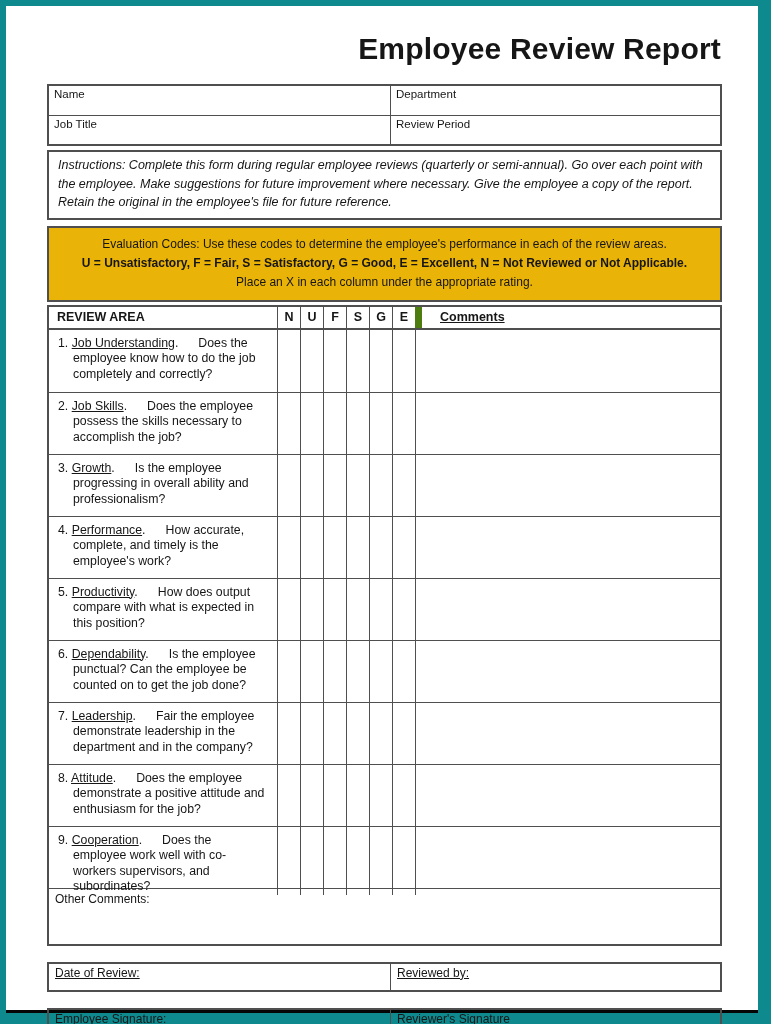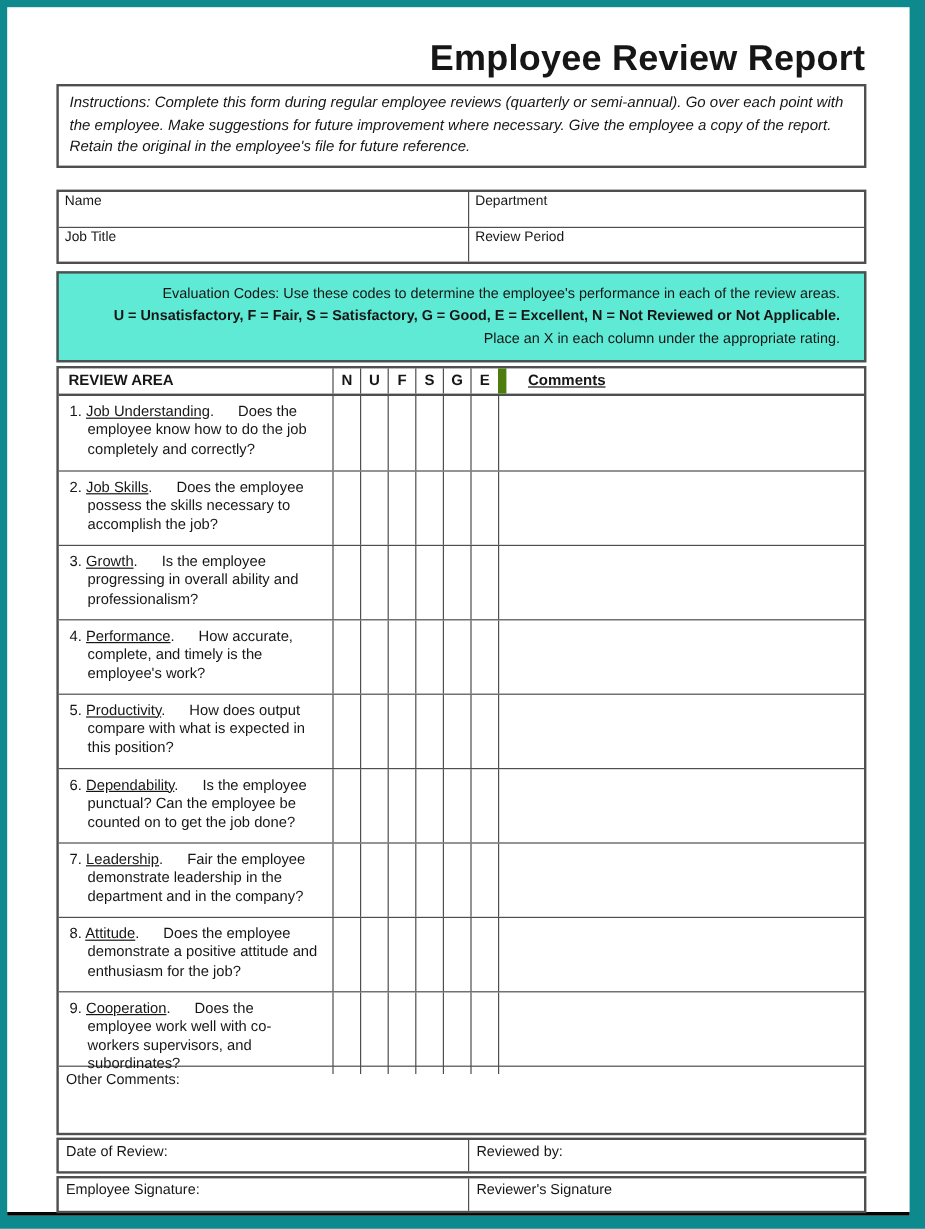--- a/index.html
+++ b/index.html
@@ -41,23 +41,23 @@
     margin-top: 4px;
     padding: 4px 9px 6px 9px;
     font-style: italic;
     font-size: 12.5px;
     line-height: 18.5px;
   }
 
   
   .evalcodes {
     margin-top: 6px;
-    background: #5eead4;
-    text-align: right;
-    padding: 7px 20px 8px 4px;
+    background: #eab308;
+    text-align: center;
+    padding: 7px 4px 8px 4px;
     font-size: 12px;
     line-height: 19px;
   }
   .evalcodes .bold-line { font-weight: bold; }
 
   
   .main-table { margin-top: 3px; }
   .grid-row { display: grid; grid-template-columns: 228px 23px 23px 23px 23px 23px 23px 1fr; }
   .hdr { height: 23px; border-bottom: 2px solid #4f4f4f; font-weight: bold; font-size: 12.5px; }
   .hdr .hdr-area { padding: 3px 0 0 8px; }
@@ -68,52 +68,52 @@
   .trow + .trow { border-top: 1px solid #4f4f4f; }
   .area-cell { padding: 6px 10px 0 9px; font-size: 12.3px; line-height: 15.5px; }
   .q { padding-left: 15px; text-indent: -15px; }
   .q .term { text-decoration: underline; }
   .q .qt { margin-left: 20px; }
   .rate-cell, .comments-cell { border-left: 1px solid #4f4f4f; }
 
   .other-comments { border-top: 1px solid #4f4f4f; height: 56px; padding: 3px 6px; font-size: 12px; }
 
   
-  .sig-box { margin-top: 2px; display: grid; grid-template-columns: 341px 1fr; font-size: 12px; }
+  .sig-box { margin-top: 16px; display: grid; grid-template-columns: 341px 1fr; font-size: 12px; text-decoration: underline; }
   .sig-box.date-row { height: 30px; }
   .sig-box.sign-row { height: 31px; }
   .sig-cell { padding: 2px 6px; }
   .sig-cell.col2 { border-left: 1px solid #4f4f4f; }
 
   .footer { margin-top: 15px; font-size: 9.5px; color: #222; font-weight: bold; }
 </style>
 </head>
 <body>
 
 <div class="page">
 
   <div class="title">Employee Review Report</div>
 
-  <div class="box instructions">
-    <span>Instructions:  Complete this form during regular employee reviews (quarterly or semi-annual).  Go over each point with the employee. Make suggestions for future improvement where necessary.  Give the employee a copy of the report. Retain the original in the employee's file for future reference.</span>
-  </div>
-
   <div class="box info-table">
     <div class="info-cell">
       <span>Name</span>
     </div>
     <div class="info-cell col2">
       <span>Department</span>
     </div>
     <div class="info-cell row2">
       <span>Job Title</span>
     </div>
     <div class="info-cell col2 row2">
       <span>Review Period</span>
     </div>
+  </div>
+
+  <div class="box instructions">
+    <span>Instructions:  Complete this form during regular employee reviews (quarterly or semi-annual).  Go over each point with the employee. Make suggestions for future improvement where necessary.  Give the employee a copy of the report. Retain the original in the employee's file for future reference.</span>
   </div>
 
   <div class="box evalcodes">
     <div>Evaluation Codes:  Use these codes to determine the employee's performance in each of the review areas.</div>
     <div class="bold-line">U = Unsatisfactory, F = Fair, S = Satisfactory, G = Good, E = Excellent, N = Not Reviewed or Not Applicable.</div>
     <div>Place an X in each column under the appropriate rating.</div>
   </div>
 
   <div class="box main-table">
 

